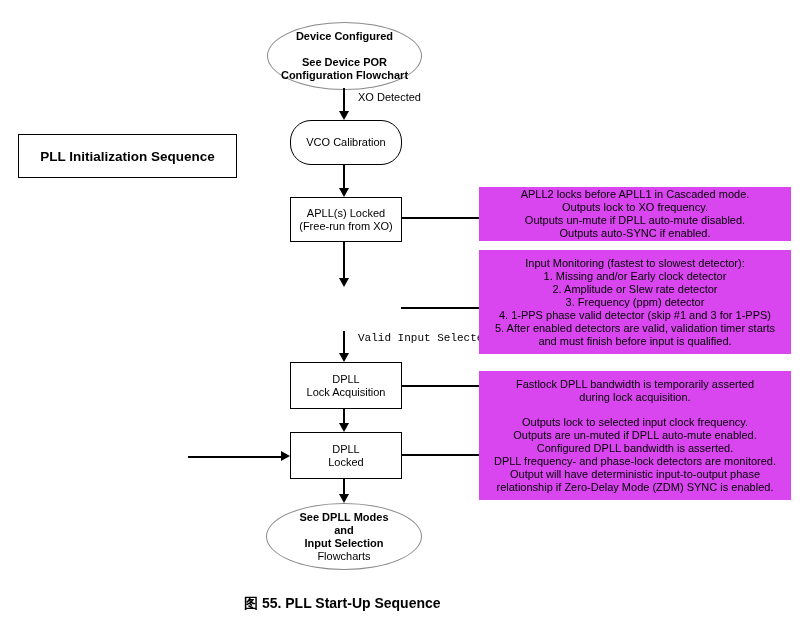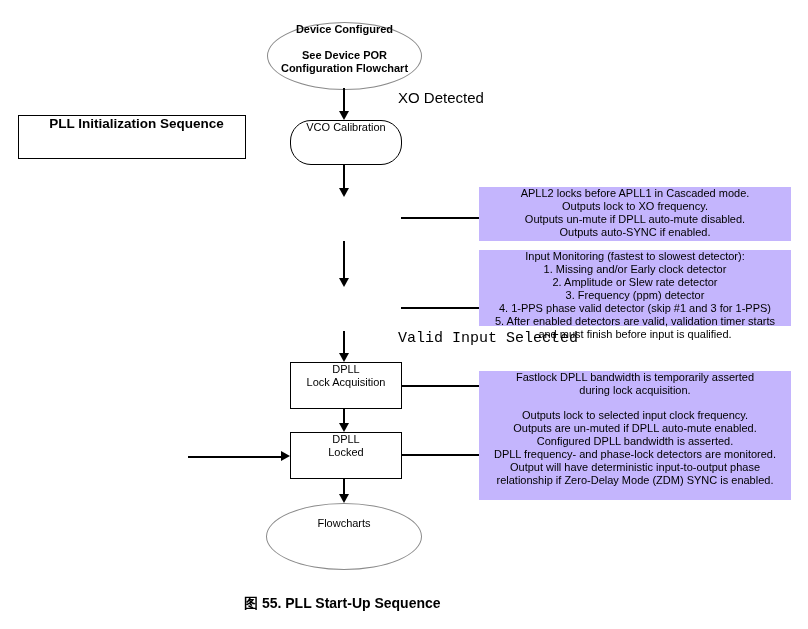--- a/index.html
+++ b/index.html
@@ -9,76 +9,77 @@
     height: 629px;
     background: #ffffff;
     font-family: "Liberation Sans", "DejaVu Sans", sans-serif;
     color: #000000;
     overflow: hidden;
   }
   .abs { position: absolute; }
   .pre { white-space: pre-line; }
   .center {
     display: flex;
+    align-items: center;
     justify-content: center;
     text-align: center;
   }
   .process {
     border: 1.5px solid #000000;
     background: #ffffff;
     font-size: 11px;
     line-height: 13px;
   }
   .terminator {
     border: 1px solid #8a8a8a;
     background: #ffffff;
     border-radius: 50%;
     font-size: 11px;
     line-height: 13px;
   }
   .bold { font-weight: bold; }
   .annotation {
     left: 479px;
     width: 312px;
-    background: #c4b5fd;
+    background: #d946ef;
     font-size: 11px;
     line-height: 13px;
   }
   .vline { width: 1.5px; background: #000000; left: 343px; }
   .hline { height: 1.5px; background: #000000; }
   .arrow-down {
     width: 0; height: 0; left: 338.5px;
     border-left: 5.5px solid transparent;
     border-right: 5.5px solid transparent;
     border-top: 9px solid #000000;
   }
   .arrow-right {
     width: 0; height: 0;
     border-top: 5.5px solid transparent;
     border-bottom: 5.5px solid transparent;
     border-left: 9px solid #000000;
   }
-  .edge-label { font-size: 15px; line-height: 13px; margin-left: 40px; }
+  .edge-label { font-size: 11px; line-height: 13px; }
   .title-box {
     border: 1px solid #000000;
     font-size: 13.5px;
     font-weight: bold;
   }
   .caption {
     font-size: 14px;
     font-weight: bold;
     text-align: left;
   }
 </style>
 </head>
 <body>
 
 <div id="canvas">
 
-  <div class="abs center title-box" style="left:18px; top:115px; width:217px; height:42px;padding-left:9px;">
+  <div class="abs center title-box" style="left:18px; top:134px; width:217px; height:42px;">
     <span>PLL Initialization Sequence</span>
   </div>
 
   <div class="abs center terminator bold" style="left:267px; top:22px; width:153px; height:66px;">
     <span class="pre">Device Configured
 
 See Device POR
 Configuration Flowchart</span>
   </div>
 
@@ -86,20 +87,24 @@
   <div class="abs arrow-down" style="top:111px;"></div>
   <div class="abs edge-label" style="left:358px; top:91px;">XO Detected</div>
 
   <div class="abs center process" style="left:290px; top:120px; width:110px; height:43px;border-radius:21px;">
     <span class="pre">VCO Calibration</span>
   </div>
 
   <div class="abs vline" style="top:164px; height:24px;"></div>
   <div class="abs arrow-down" style="top:188px;"></div>
 
+  <div class="abs center process" style="left:290px; top:197px; width:110px; height:43px;">
+    <span class="pre">APLL(s) Locked
+(Free-run from XO)</span>
+  </div>
 
   <div class="abs vline" style="top:241px; height:37px;"></div>
   <div class="abs arrow-down" style="top:278px;"></div>
 
 
   <div class="abs vline" style="top:331px; height:22px;"></div>
   <div class="abs arrow-down" style="top:353px;"></div>
   <div class="abs edge-label" style="left:358px; top:332px;font-family:Liberation Mono, monospace;">Valid Input Selected</div>
 
   <div class="abs center process" style="left:290px; top:362px; width:110px; height:45px;">
@@ -113,20 +118,23 @@
   <div class="abs center process" style="left:290px; top:432px; width:110px; height:45px;">
     <span class="pre">DPLL
 Locked</span>
   </div>
 
   <div class="abs vline" style="top:478px; height:16px;"></div>
   <div class="abs arrow-down" style="top:494px;"></div>
 
   <div class="abs center terminator" style="left:266px; top:503px; width:154px; height:65px;">
     <div>
+      <span class="pre bold">See DPLL Modes
+and
+Input Selection</span>
       <br>
       <span>Flowcharts</span>
     </div>
   </div>
 
 
   <div class="abs hline" style="left:188px; top:456px; width:94px;"></div>
   <div class="abs arrow-right" style="left:281px; top:451px;"></div>
 
   <div class="abs hline" style="left:401px; top:217px; width:78px;"></div>
@@ -134,21 +142,21 @@
   <div class="abs hline" style="left:401px; top:385px; width:78px;"></div>
   <div class="abs hline" style="left:401px; top:454px; width:78px;"></div>
 
   <div class="abs center annotation" style="top:187px; height:54px;">
     <span class="pre">APLL2 locks before APLL1 in Cascaded mode.
 Outputs lock to XO frequency.
 Outputs un-mute if DPLL auto-mute disabled.
 Outputs auto-SYNC if enabled.</span>
   </div>
 
-  <div class="abs center annotation" style="top:250px; height:76px;">
+  <div class="abs center annotation" style="top:250px; height:104px;">
     <span class="pre">Input Monitoring (fastest to slowest detector):
 1. Missing and/or Early clock detector
 2. Amplitude or Slew rate detector
 3. Frequency (ppm) detector
 4. 1-PPS phase valid detector (skip #1 and 3 for 1-PPS)
 5. After enabled detectors are valid, validation timer starts
 and must finish before input is qualified.</span>
   </div>
 
   <div class="abs center annotation" style="top:371px; height:40px;">

